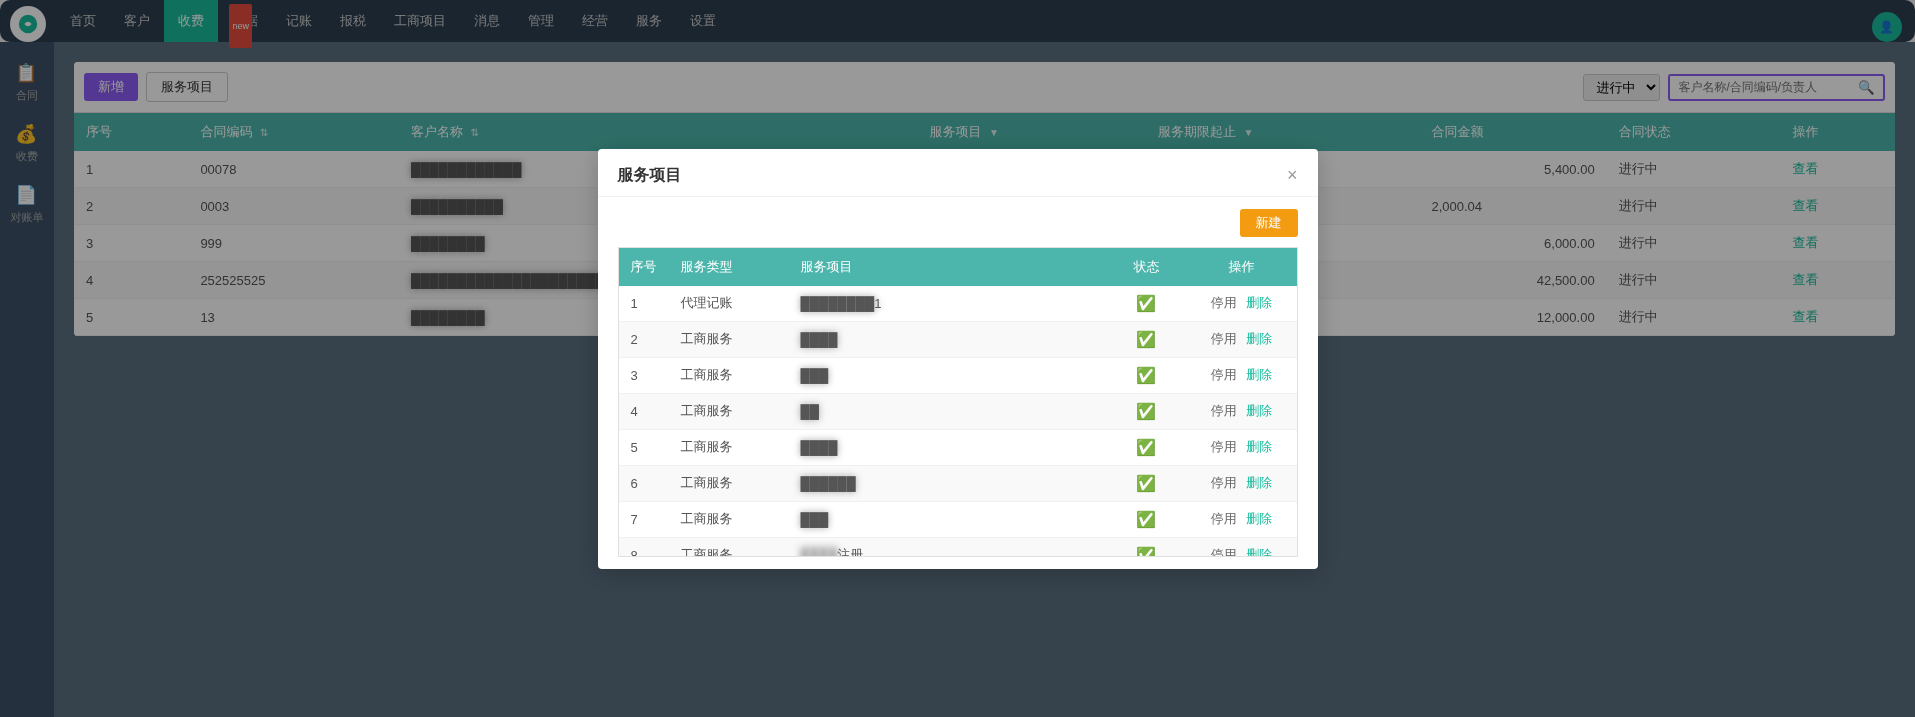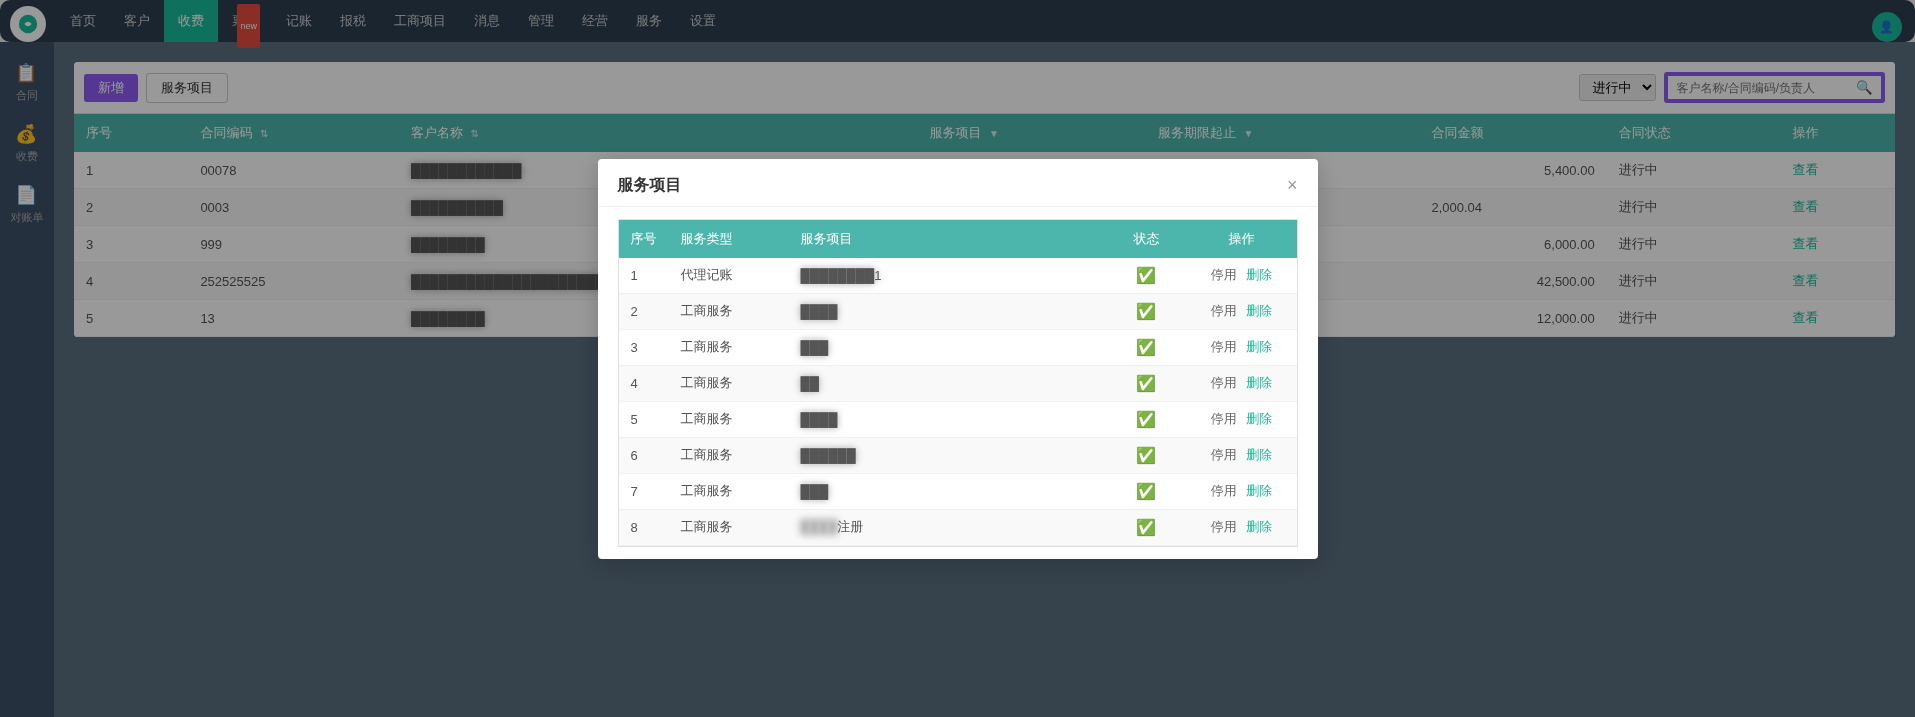--- a/index.html
+++ b/index.html
@@ -31,21 +31,21 @@
       padding: 0 14px;
       height: 42px;
       line-height: 42px;
       cursor: pointer;
       font-size: 13px;
       position: relative;
     }
     .nav-item.active { background: #1abc9c; color: #fff; }
     .nav-item .badge-new {
       position: absolute;
-      top: 4px; right: 12px;
+      top: 4px; right: 20px;
       background: #e74c3c;
       color: #fff;
       font-size: 9px;
       padding: 1px 3px;
       border-radius: 2px;
     }
     .nav-right {
       display: flex; align-items: center; gap: 10px;
       color: #ccc;
       font-size: 12px;
@@ -129,22 +129,22 @@
       gap: 8px;
     }
     .status-select {
       padding: 4px 8px;
       border: 1px solid #ccc;
       border-radius: 3px;
       font-size: 13px;
     }
     .search-box {
       display: flex;
-      align-items: flex-end;
-      border: 4px solid #8b5cf6;
+      align-items: flex-start;
+      border: 2px solid #8b5cf6;
       border-radius: 3px;
       overflow: hidden;
     }
     .search-box input {
       border: none;
       padding: 4px 8px;
       font-size: 12px;
       outline: none;
       width: 180px;
     }
@@ -419,20 +419,23 @@
   </main>
 </div>
 
 <div class="overlay">
   <div class="modal">
     <div class="modal-header">
       <span>服务项目</span>
       <button class="modal-close">×</button>
     </div>
     <div class="modal-body">
+      <div class="modal-toolbar">
+        <button class="btn-new-modal">新建</button>
+      </div>
       <div class="modal-table-wrap">
         <table class="modal-table">
           <thead>
             <tr>
               <th style="width:50px">序号</th>
               <th style="width:120px">服务类型</th>
               <th>服务项目</th>
               <th class="center" style="width:80px">状态</th>
               <th class="center" style="width:110px">操作</th>
             </tr>

